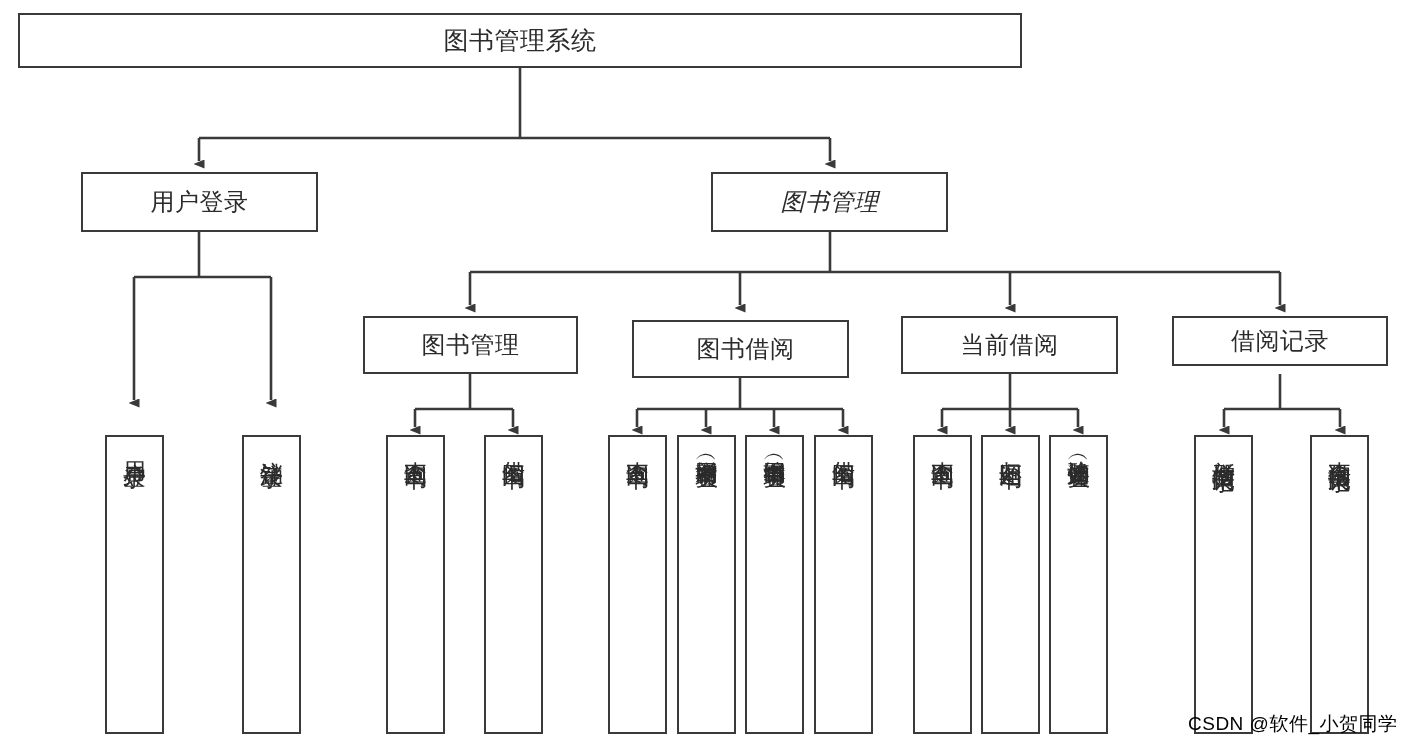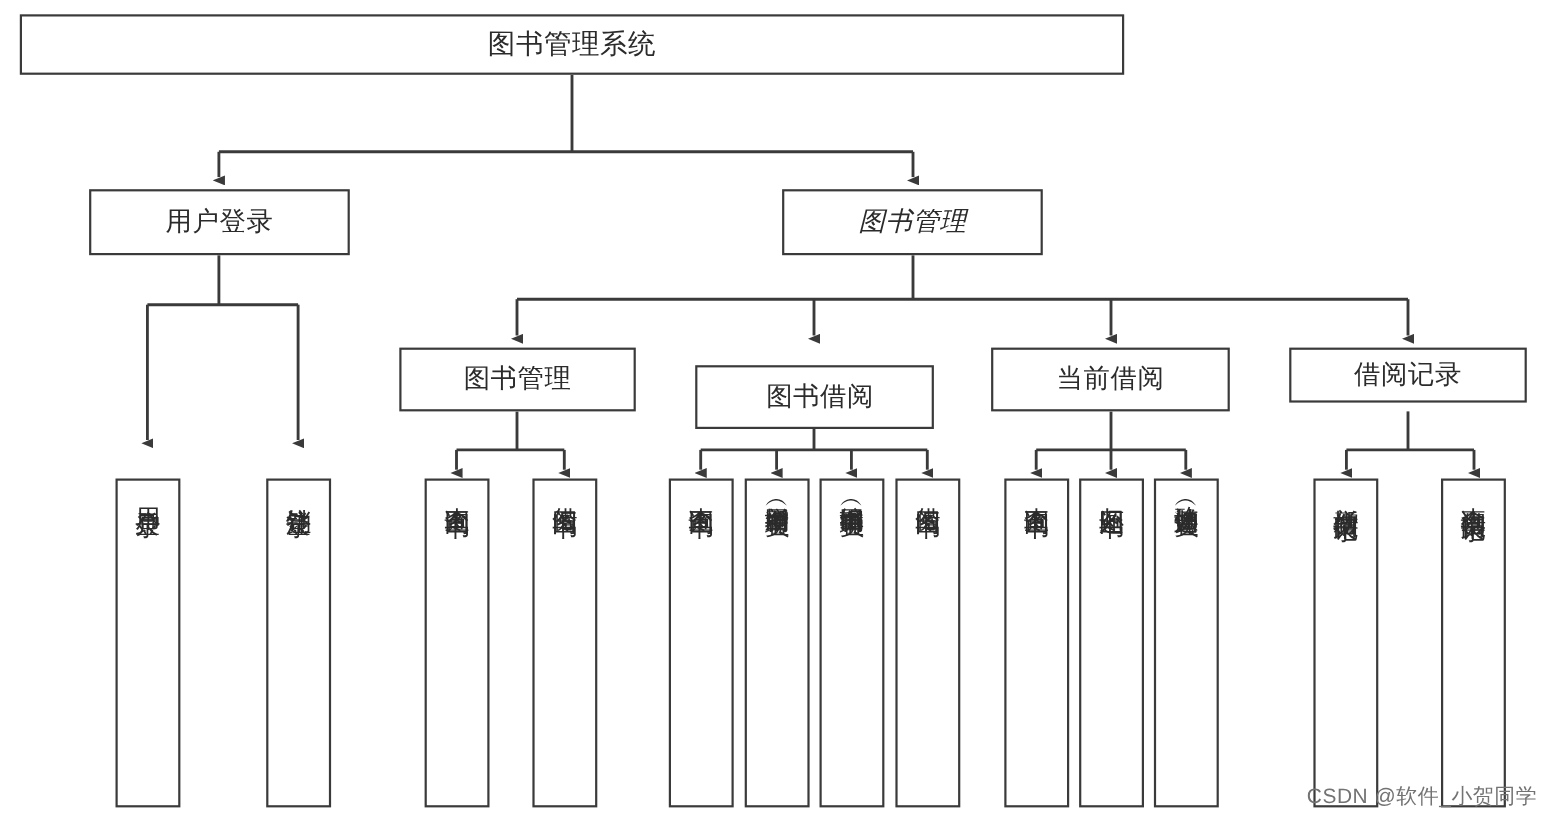--- a/index.html
+++ b/index.html
@@ -67,21 +67,21 @@
   }
   .node.v.tall .lbl {
     font-size: 22px;
     letter-spacing: 1px;
   }
   .watermark {
     position: absolute;
     left: 1188px;
     top: 711px;
     font-size: 19px;
-    color: #737373;
+    color: #000000;
     white-space: nowrap;
     letter-spacing: 0.5px;
   }
 </style>
 </head>
 <body>
 
 <div id="canvas">
 
   <svg id="wires" viewBox="0 0 1405 747" width="1405" height="747">
@@ -143,21 +143,21 @@
   <div class="node h" style="left:81px; top:172px; width:237px; height:60px;">
     <span class="lbl">用户登录</span>
   </div>
   <div class="node h" style="left:711px; top:172px; width:237px; height:60px;font-style:italic;">
     <span class="lbl">图书管理</span>
   </div>
 
   <div class="node h" style="left:363px; top:316px; width:215px; height:58px;">
     <span class="lbl">图书管理</span>
   </div>
-  <div class="node h" style="left:632px; top:332px; width:217px; height:58px;padding-left:10px;">
+  <div class="node h" style="left:632px; top:320px; width:217px; height:58px;padding-left:10px;">
     <span class="lbl">图书借阅</span>
   </div>
   <div class="node h" style="left:901px; top:316px; width:217px; height:58px;font-family:Liberation Serif, serif;">
     <span class="lbl">当前借阅</span>
   </div>
   <div class="node h" style="left:1172px; top:316px; width:216px; height:50px;">
     <span class="lbl">借阅记录</span>
   </div>
 
   <div class="node v" style="left:105px; top:435px; width:59px; height:299px;">

